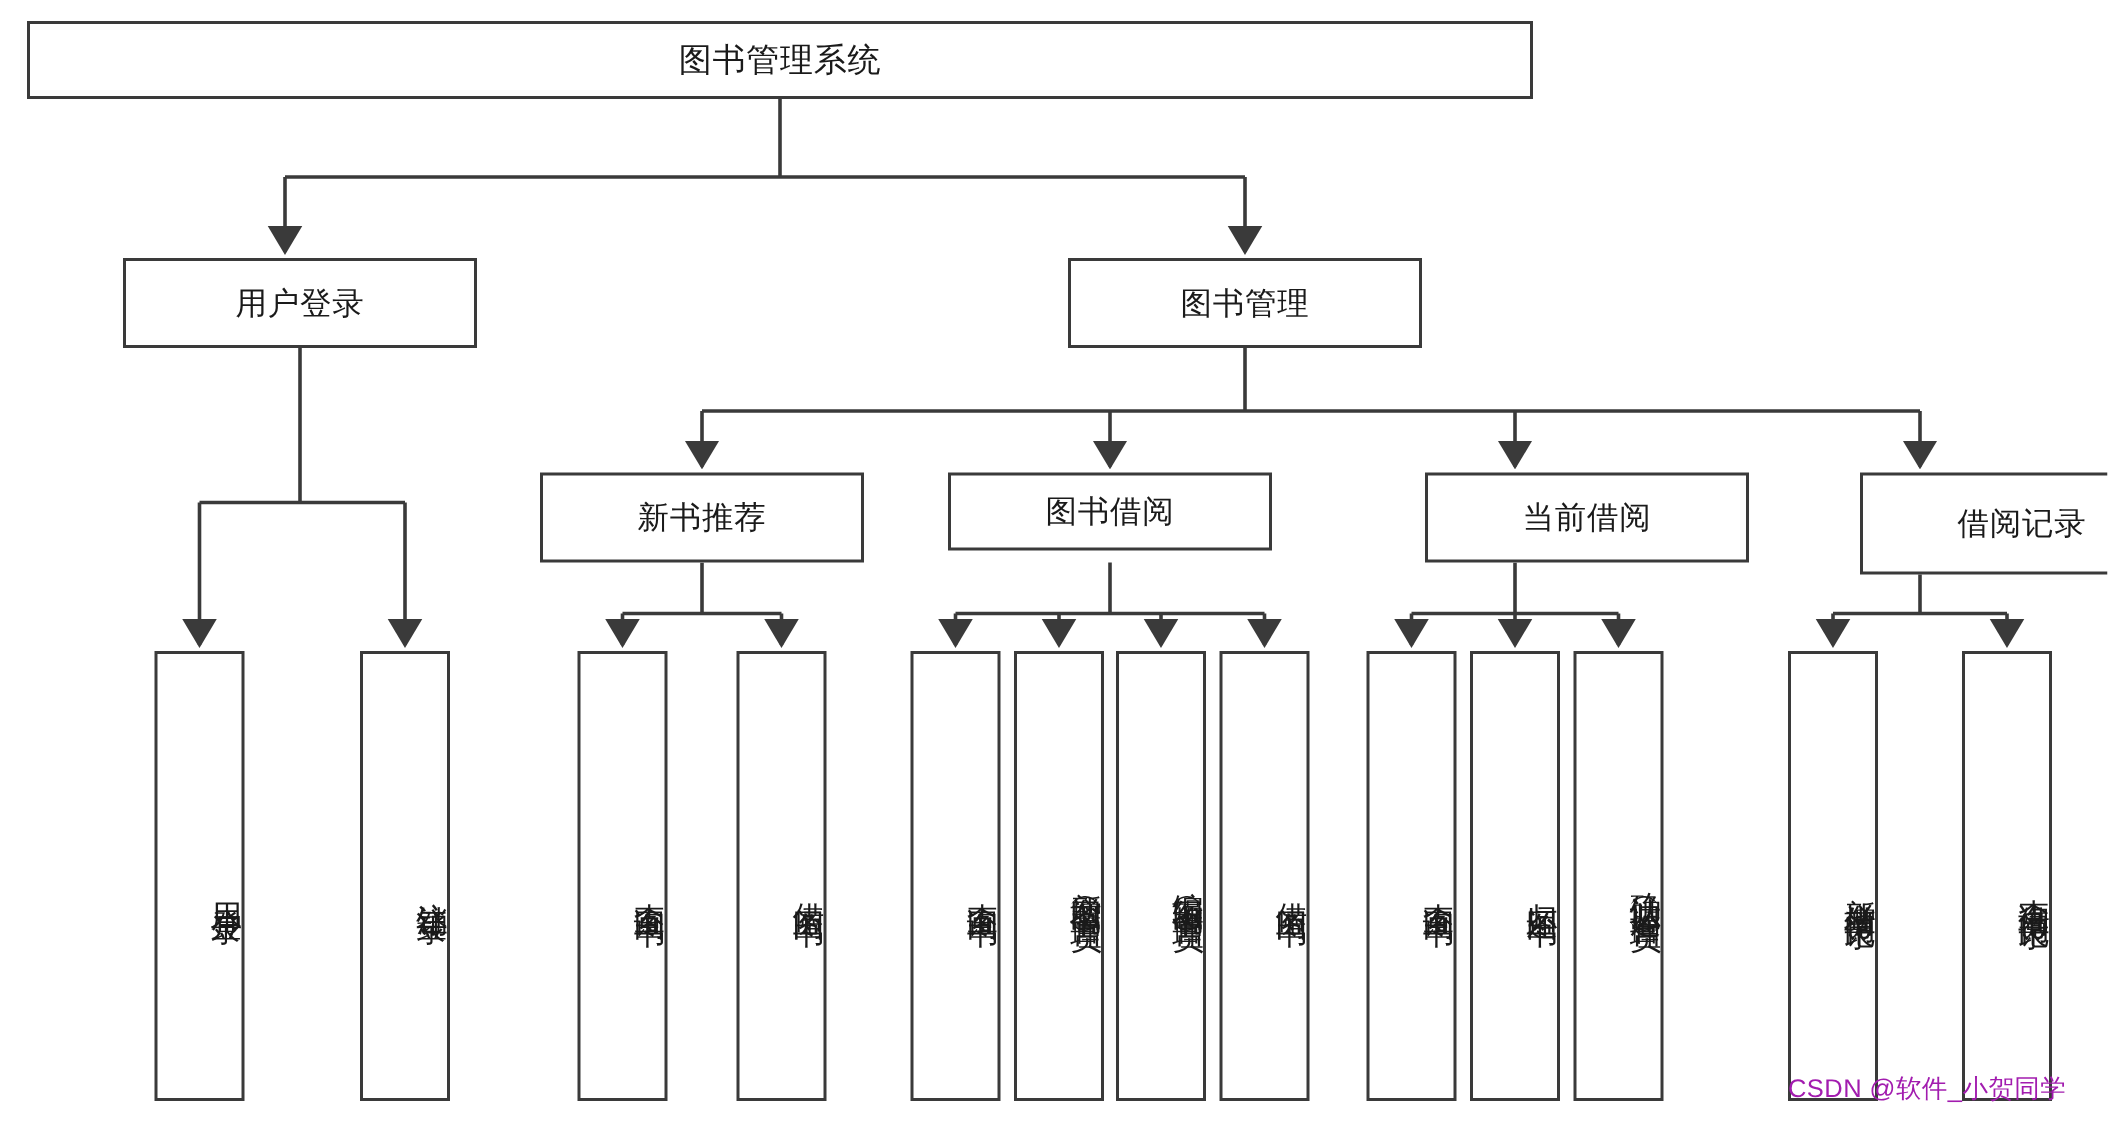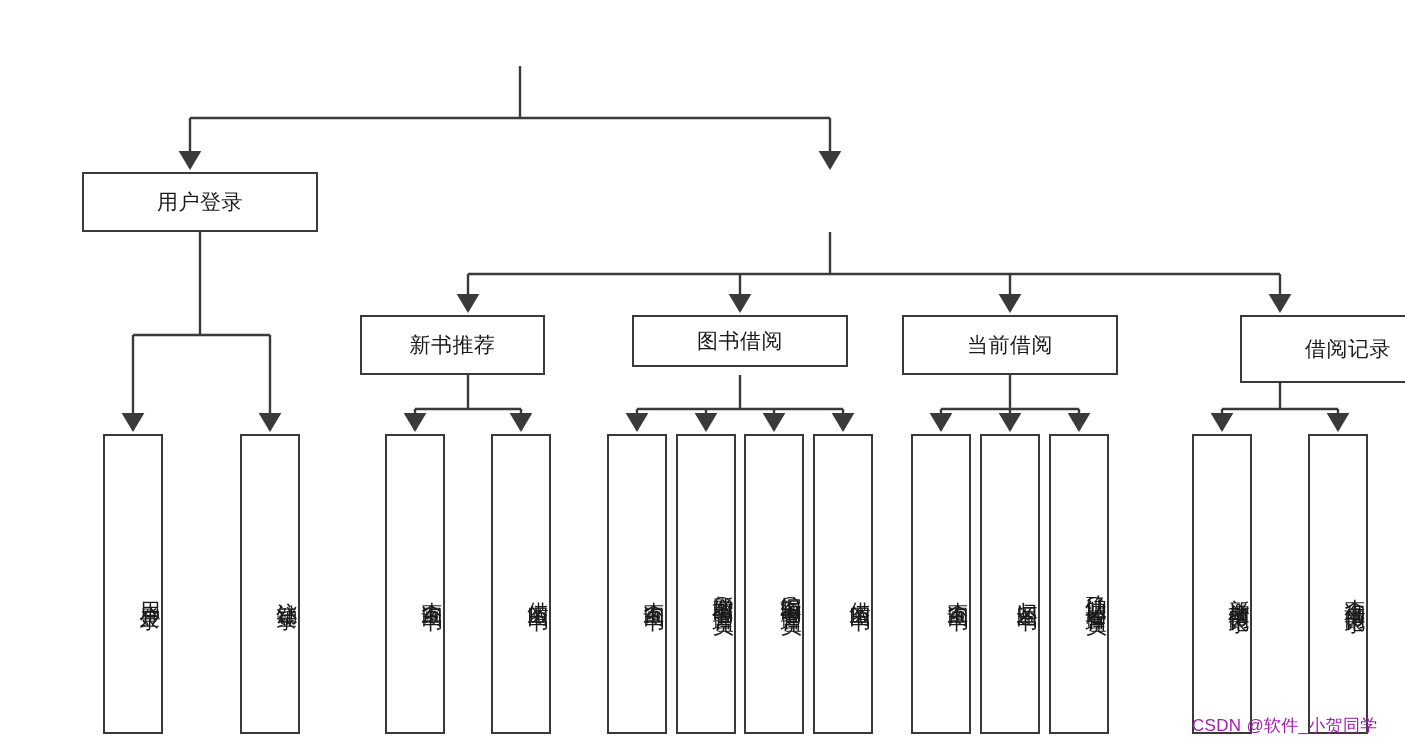--- a/index.html
+++ b/index.html
@@ -111,26 +111,28 @@
       <path d="M 1010 409 L 1010 430" marker-end="url(#arrow)"></path>
       <path d="M 1079 409 L 1079 430" marker-end="url(#arrow)"></path>
 
       <path d="M 1280 375 L 1280 409"></path>
       <path d="M 1222 409 L 1338 409"></path>
       <path d="M 1222 409 L 1222 430" marker-end="url(#arrow)"></path>
       <path d="M 1338 409 L 1338 430" marker-end="url(#arrow)"></path>
     </g>
   </svg>
 
+  <div class="node horiz root" style="left:18px; top:14px; width:1004px; height:52px;">图书管理系统</div>
 
   <div class="node horiz" style="left:82px; top:172px; width:236px; height:60px;">用户登录</div>
+  <div class="node horiz" style="left:712px; top:172px; width:236px; height:60px;">图书管理</div>
 
-  <div class="node horiz" style="left:360px; top:315px; width:185px; height:60px;">新书推荐</div>
+  <div class="node horiz" style="left:360px; top:315px; width:216px; height:60px;">新书推荐</div>
   <div class="node horiz" style="left:632px; top:315px; width:216px; height:52px;">图书借阅</div>
-  <div class="node horiz" style="left:902px; top:315px; width:216px; height:60px;">当前借阅</div>
+  <div class="node horiz" style="left:950px; top:315px; width:216px; height:60px;">当前借阅</div>
   <div class="node horiz" style="left:1240px; top:315px; width:216px; height:68px;">借阅记录</div>
 
   <div class="node vert" style="left:103px; top:434px; width:60px; height:300px;">用户登录</div>
   <div class="node vert" style="left:240px; top:434px; width:60px; height:300px;">注销登录</div>
 
   <div class="node vert" style="left:385px; top:434px; width:60px; height:300px;">查询图书</div>
   <div class="node vert" style="left:491px; top:434px; width:60px; height:300px;">借阅图书</div>
 
   <div class="node vert" style="left:607px; top:434px; width:60px; height:300px;">查询图书</div>
   <div class="node vert" style="left:676px; top:434px; width:60px; height:300px;">新增图书（管理员）</div>

